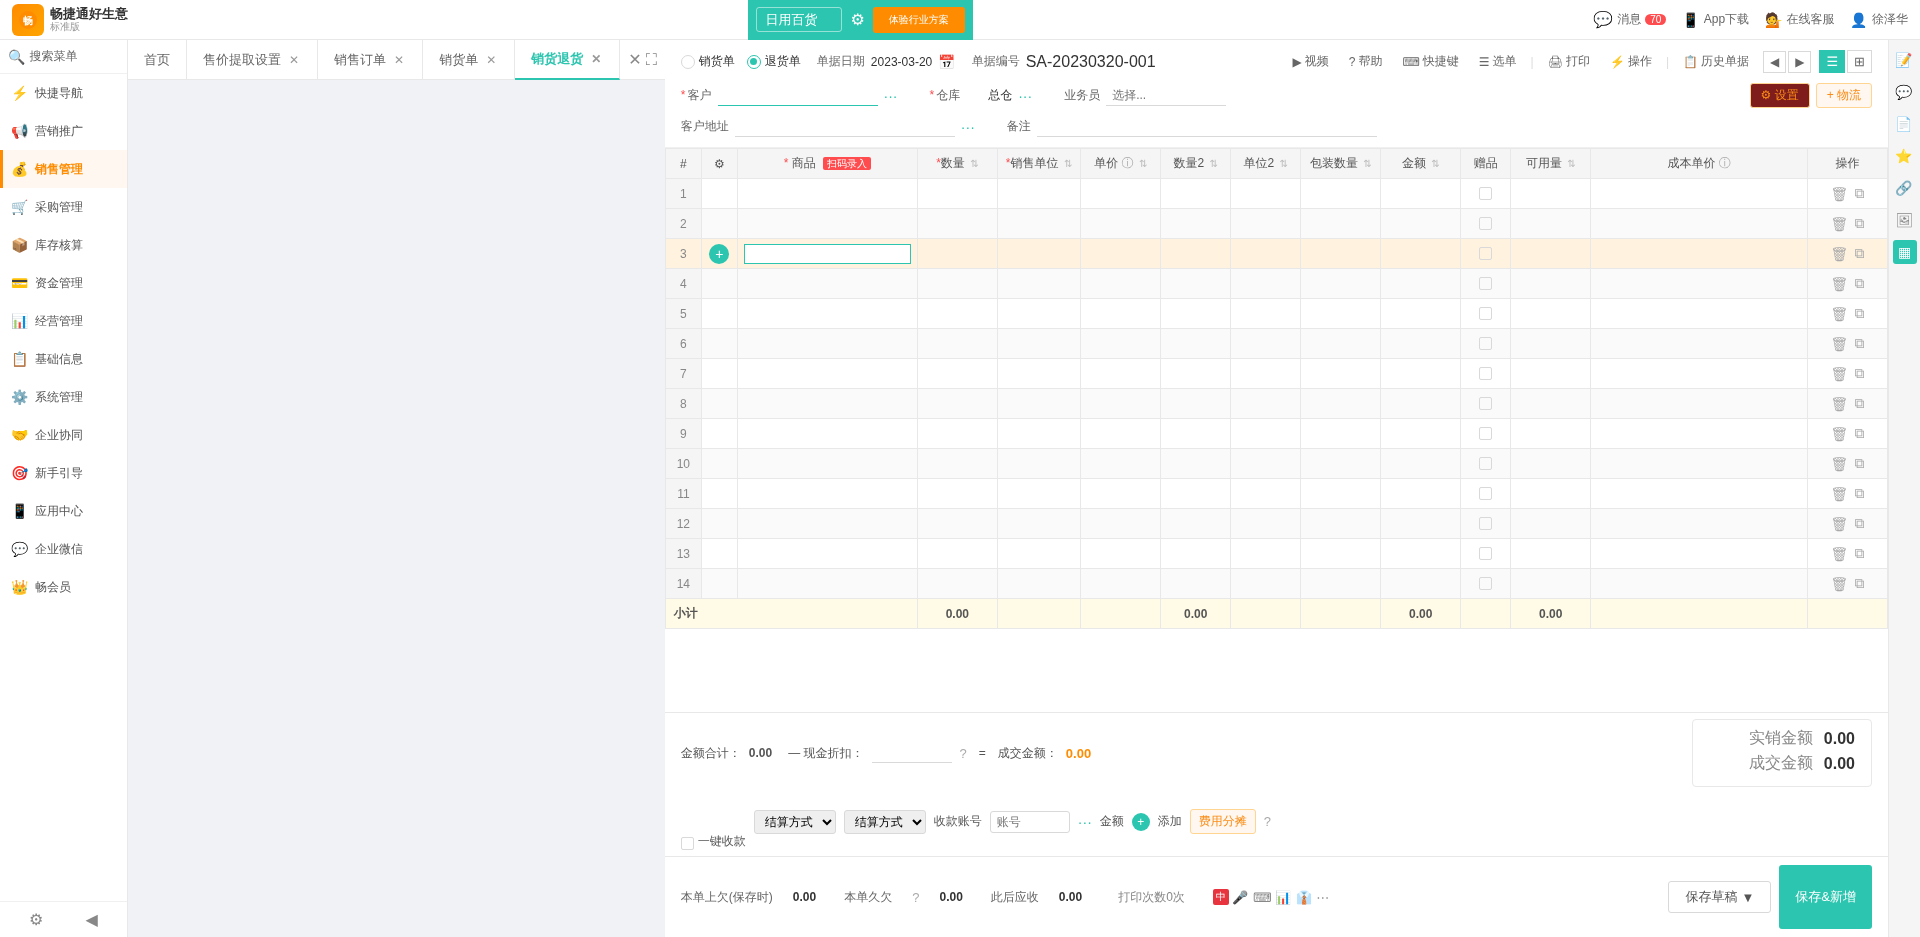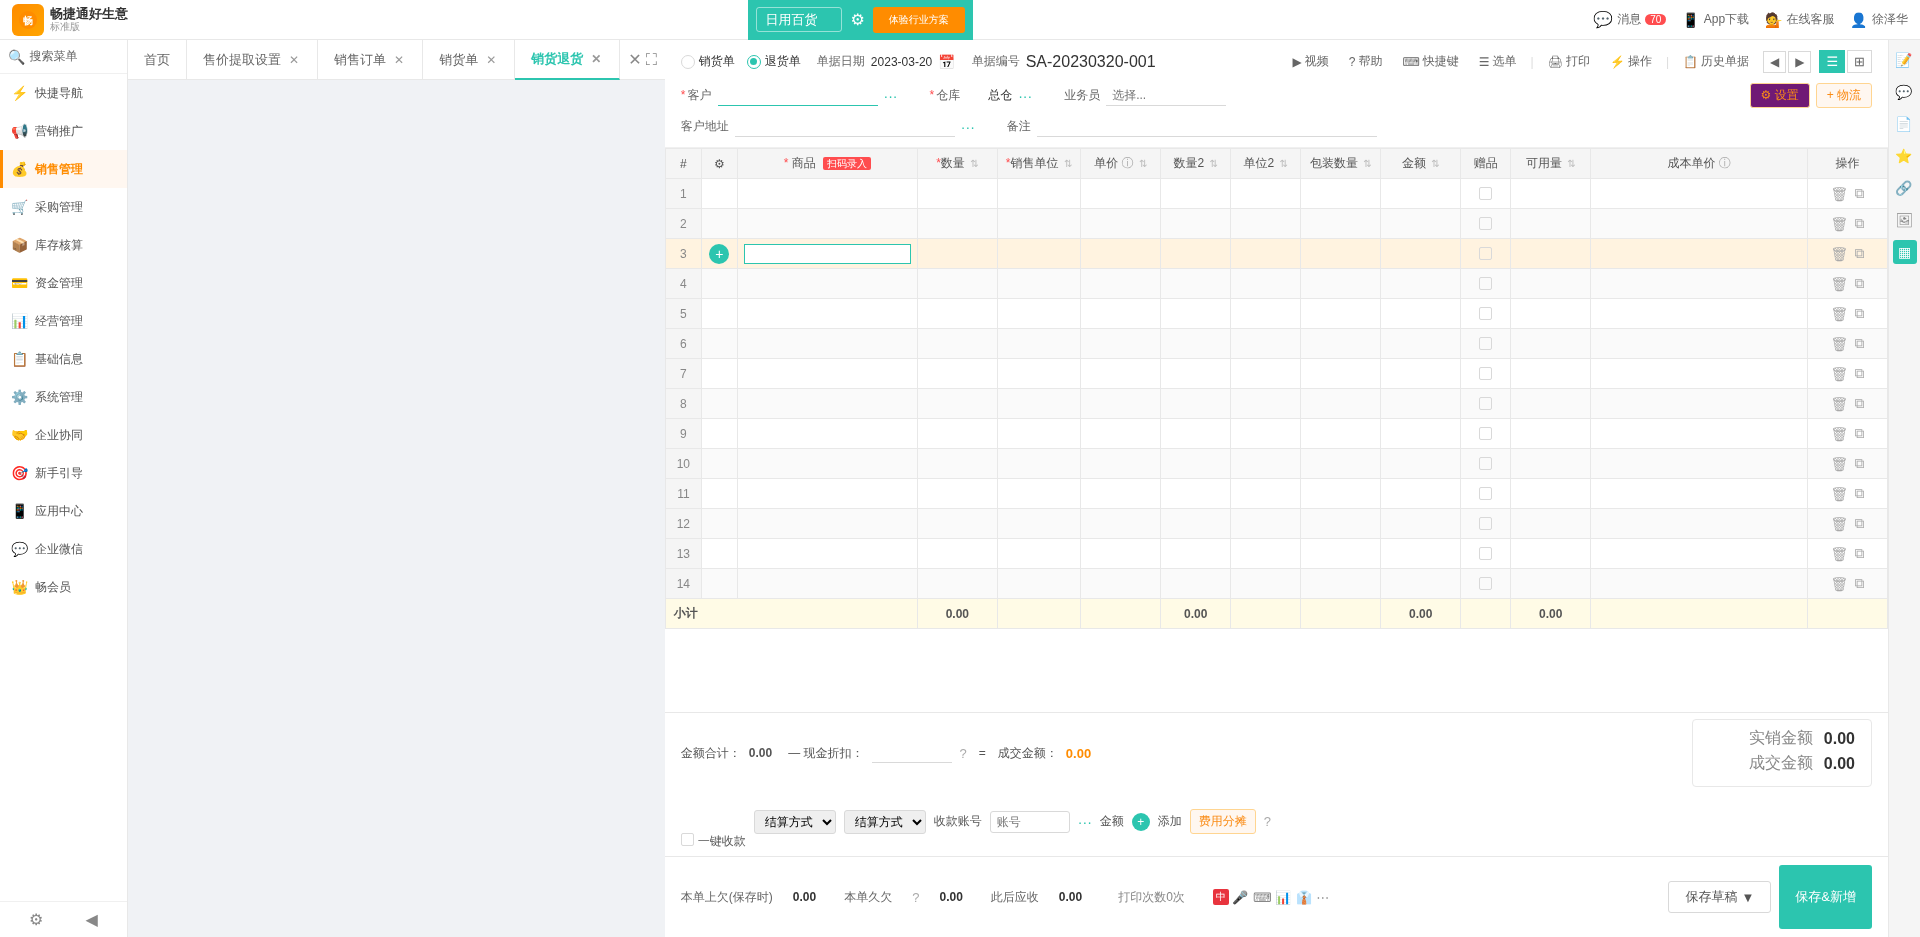--- a/index.html
+++ b/index.html
@@ -41,21 +41,21 @@
     .form-input-wide { width: 220px; }
     .form-dots { color: #2cc5af; cursor: pointer; font-size: 14px; }
     .radio-group { display: flex; align-items: center; gap: 12px; }
     .radio-item { display: flex; align-items: center; gap: 4px; cursor: pointer; font-size: 12px; }
     .radio-circle { width: 14px; height: 14px; border-radius: 50%; border: 1.5px solid #d9d9d9; display: flex; align-items: center; justify-content: center; }
     .radio-circle.active { border-color: #2cc5af; }
     .radio-dot { width: 7px; height: 7px; border-radius: 50%; background: #2cc5af; }
     
     .toolbar-right { margin-left: auto; display: flex; align-items: center; gap: 8px; font-size: 12px; color: #666; }
     .toolbar-btn { display: flex; align-items: center; gap: 3px; cursor: pointer; color: #666; padding: 3px 6px; border-radius: 3px; }
-    .setting-btn-orange { background: #701a75; border: 1px solid #ffd591; color: #fa8c16; padding: 3px 10px; border-radius: 3px; cursor: pointer; font-size: 12px; }
+    .setting-btn-orange { background: #7f1d1d; border: 1px solid #ffd591; color: #fa8c16; padding: 3px 10px; border-radius: 3px; cursor: pointer; font-size: 12px; }
     .add-logistics-btn { background: #fff7f0; border: 1px solid #ffd591; color: #fa8c16; padding: 3px 10px; border-radius: 3px; cursor: pointer; font-size: 12px; display: flex; align-items: center; gap: 2px; }
     
     
     .table-container { flex: 1; overflow-y: auto; background: #fff; }
     .data-table { width: 100%; border-collapse: collapse; font-size: 12px; }
     .data-table th { background: #f5f5f5; padding: 6px 8px; text-align: center; border: 1px solid #e8e8e8; color: #555; font-weight: normal; white-space: nowrap; position: sticky; top: 0; z-index: 10; }
     .data-table td { padding: 4px 6px; border: 1px solid #e8e8e8; text-align: center; height: 30px; }
     .data-table tr:nth-child(even) { background: #fafafa; }
     .data-table tr.highlighted { background: #fff3e0; }
     .data-table tr.highlighted td { background: #fff3e0; }
@@ -79,21 +79,21 @@
     
     .bottom-bar { background: #fff; border-top: 1px solid #e8e8e8; padding: 8px 16px; display: flex; align-items: center; gap: 20px; font-size: 12px; color: #666; }
     .save-draft-btn { background: #fff; border: 1px solid #d9d9d9; color: #555; padding: 6px 16px; border-radius: 3px; cursor: pointer; font-size: 13px; display: flex; align-items: center; gap: 4px; }
     .save-new-btn { background: #2cc5af; color: white; border: none; padding: 23px 16px; border-radius: 3px; cursor: pointer; font-size: 13px; }
     .bottom-right-btns { margin-left: auto; display: flex; align-items: center; gap: 8px; }
     
     .fee-split-btn { background: #fff7f0; border: 1px solid #ffd591; color: #fa8c16; padding: 3px 8px; border-radius: 3px; cursor: pointer; font-size: 12px; }
     .add-btn-circle { background: #2cc5af; color: white; border: none; width: 18px; height: 18px; border-radius: 50%; cursor: pointer; font-size: 12px; display: flex; align-items: center; justify-content: center; }
     
     .payment-row { display: flex; align-items: center; gap: 8px; }
-    .checkbox-label { display: flex; align-items: flex-start; gap: 4px; cursor: pointer; margin-top: 40px; }
+    .checkbox-label { display: flex; align-items: flex-end; gap: 4px; cursor: pointer; margin-top: 40px; }
     .payment-select { border: 1px solid #d9d9d9; padding: 3px 6px; font-size: 12px; border-radius: 3px; }
     .payment-input { border: 1px solid #d9d9d9; padding: 3px 6px; font-size: 12px; border-radius: 3px; width: 80px; }
     
     .hint-icon { color: #aaa; cursor: pointer; font-size: 13px; }
     
     
     .right-panel { width: 32px; background: #f5f5f5; border-left: 1px solid #e8e8e8; display: flex; flex-direction: column; align-items: center; padding: 8px 0; gap: 8px; }
     .right-panel-icon { width: 24px; height: 24px; border-radius: 3px; display: flex; align-items: center; justify-content: center; cursor: pointer; color: #888; font-size: 14px; }
     .right-panel-icon.active { background: #2cc5af; color: white; }
     

